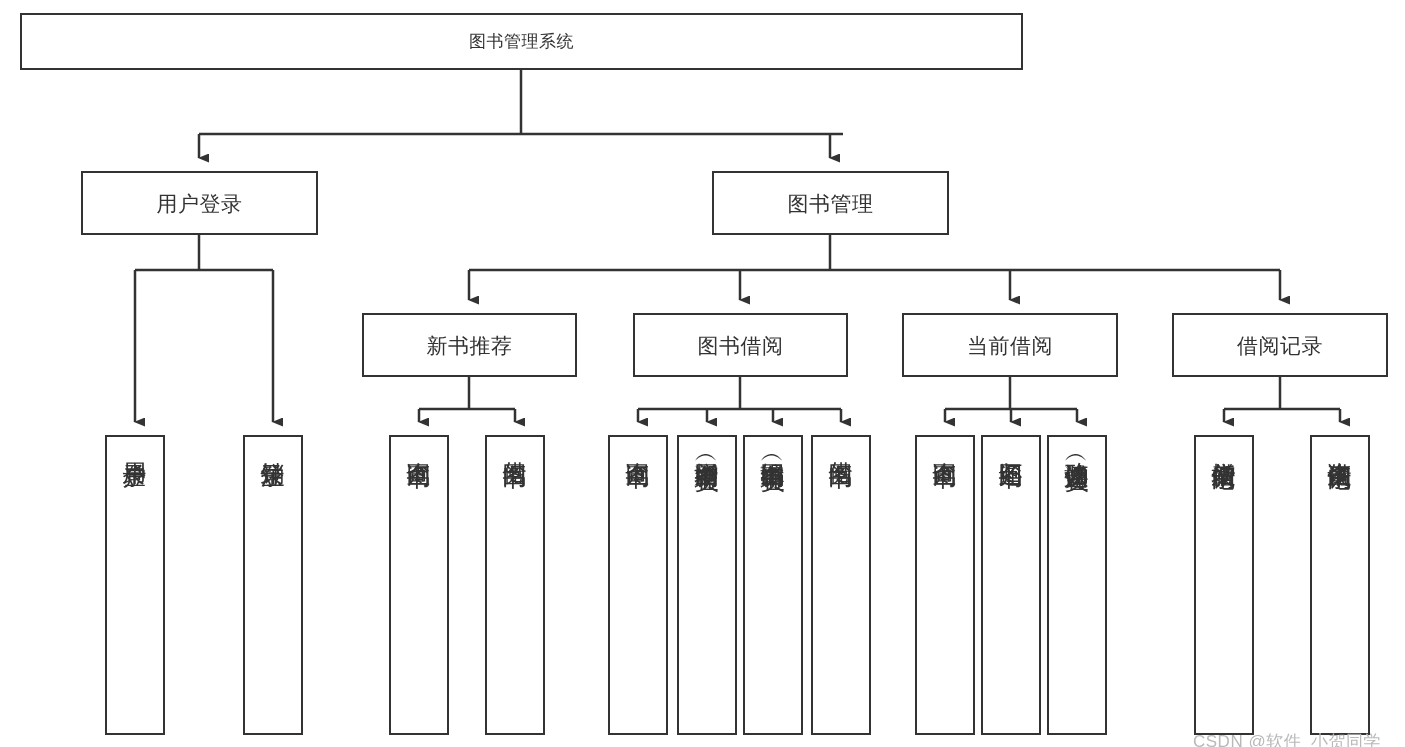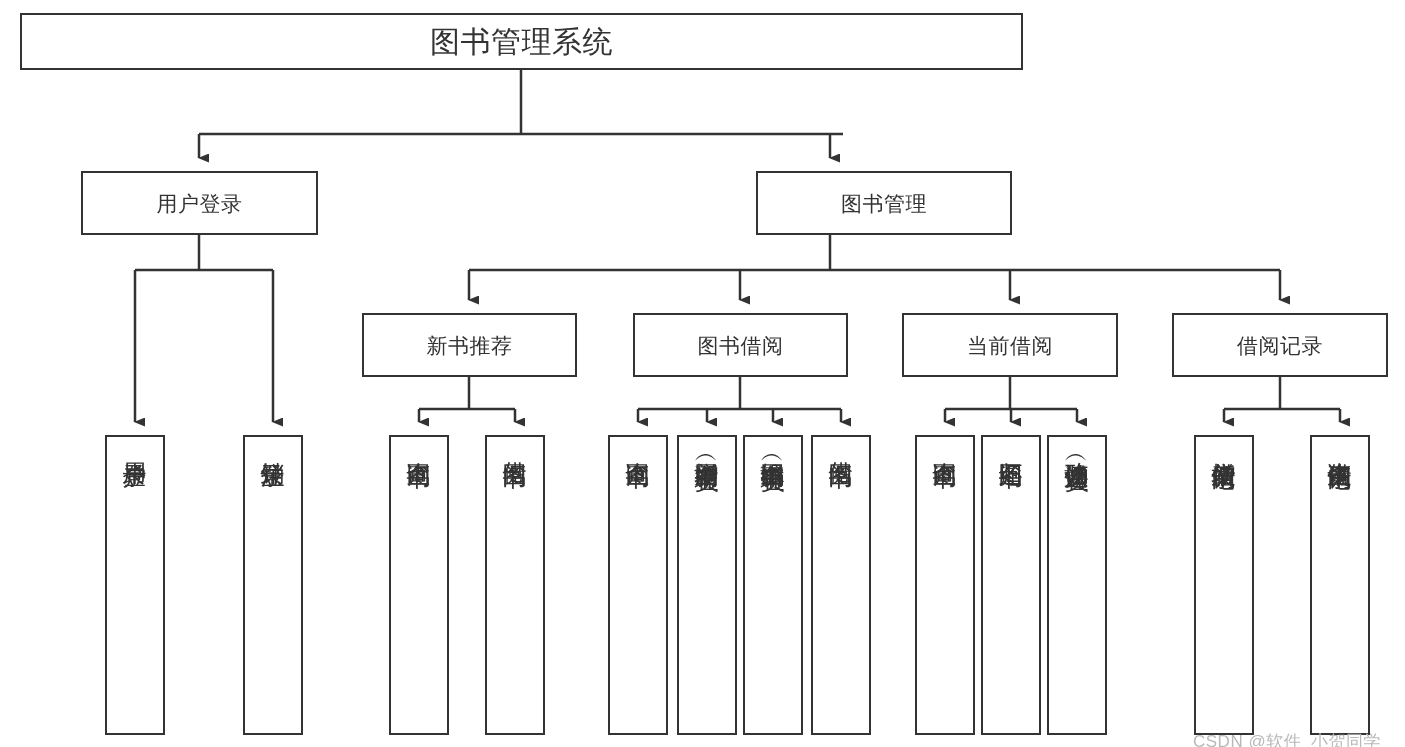--- a/index.html
+++ b/index.html
@@ -41,21 +41,21 @@
     line-height: 1.0;
     color: #333333;
   }
   
   .node.horiz .node-label {
     font-size: 21px;
     letter-spacing: 0.5px;
     white-space: nowrap;
   }
   .node.root .node-label {
-    font-size: 30px;
+    font-size: 17px;
   }
   
   .node.vert {
     align-items: flex-start;
     justify-content: center;
     padding-top: 6px;
   }
   .node.vert .node-label {
     writing-mode: vertical-rl;
     text-orientation: upright;
@@ -126,21 +126,21 @@
     </g>
   </svg>
 
   <div class="node horiz root" style="left:20px; top:13px; width:1003px; height:57px;">
     <span class="node-label">图书管理系统</span>
   </div>
 
   <div class="node horiz" style="left:81px; top:171px; width:237px; height:64px;">
     <span class="node-label">用户登录</span>
   </div>
-  <div class="node horiz" style="left:712px; top:171px; width:256px; height:64px;margin-left:44px;">
+  <div class="node horiz" style="left:712px; top:171px; width:237px; height:64px;">
     <span class="node-label">图书管理</span>
   </div>
 
   <div class="node horiz" style="left:633px; top:313px; width:215px; height:64px;">
     <span class="node-label">图书借阅</span>
   </div>
   <div class="node horiz" style="left:362px; top:313px; width:215px; height:64px;">
     <span class="node-label">新书推荐</span>
   </div>
   <div class="node horiz" style="left:1172px; top:313px; width:216px; height:64px;">

